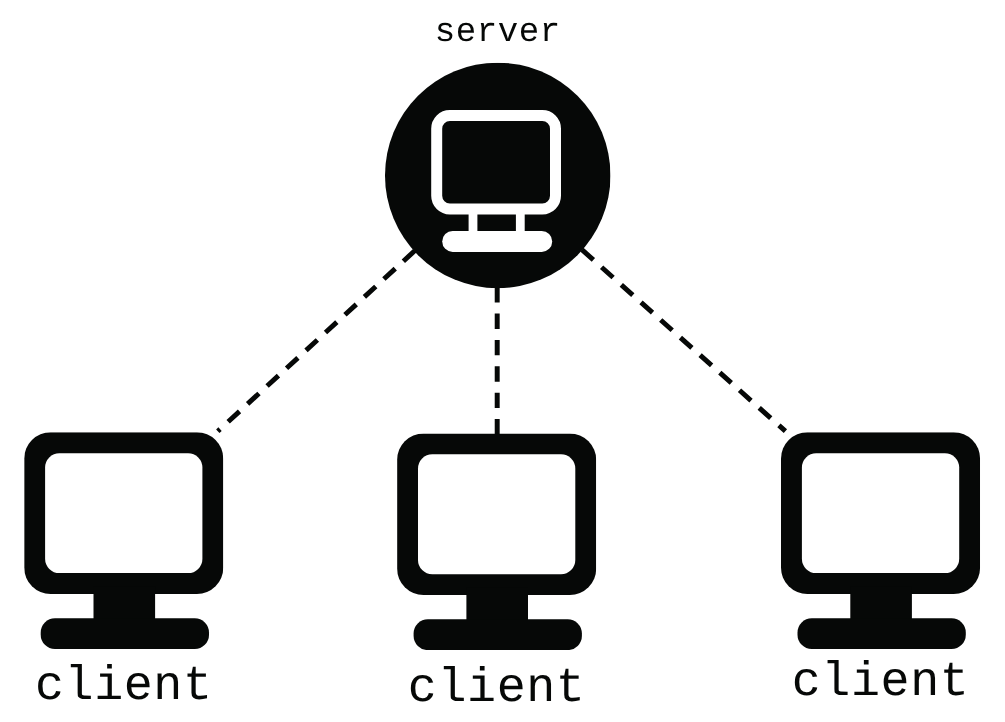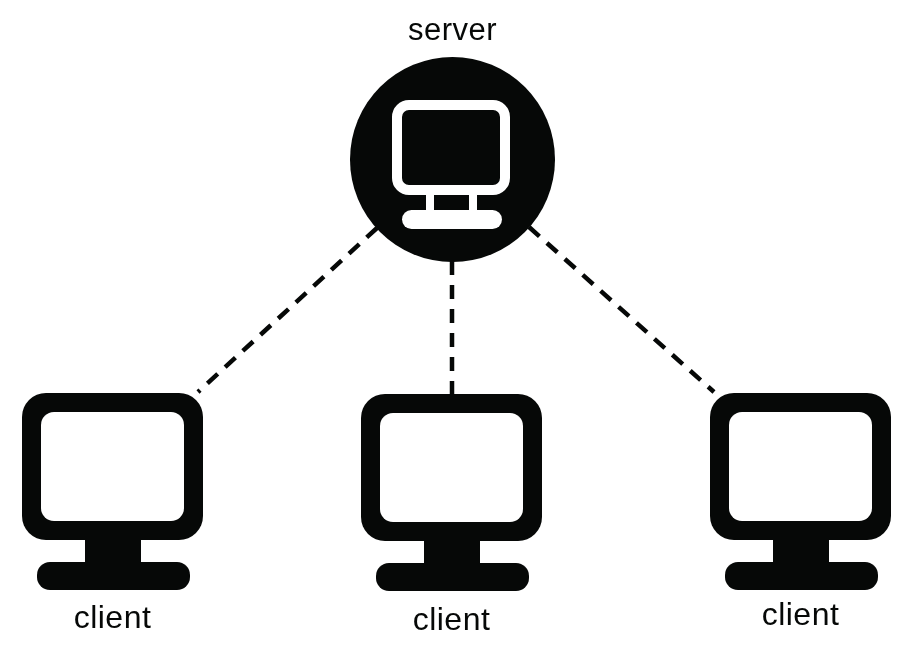--- a/index.html
+++ b/index.html
@@ -2,21 +2,21 @@
 <html style="--ink: #060807; --bg: #ffffff;"><head>
 <meta charset="utf-8">
 <style>
   :root { --ink: #060807; --bg: #ffffff; }
   html, body { margin: 0; padding: 0; background: var(--bg); }
   .canvas {
     position: relative;
     width: 914px;
     height: 656px;
     background: var(--bg);
-    font-family: Liberation Sans, sans-serif;
+    font-family: Liberation Mono, monospace;
     color: var(--ink);
     overflow: hidden;
   }
   .links {
     position: absolute;
     left: 0; top: 0;
     width: 914px; height: 656px;
   }
   .links line {
     stroke: var(--ink);
@@ -30,21 +30,21 @@
   .client-icon-2 { left: 361px; top: 394px; }
   .client-icon-3 { left: 710px; top: 393px; }
   .label {
     position: absolute;
     text-align: center;
     color: var(--ink);
     white-space: nowrap;
     letter-spacing: 0.5px;
   }
   .server-label { left: 352px; top: 12px; width: 201px; font-size: 31px; }
-  .client-label { width: 181px; font-size: 32px; }
+  .client-label { width: 181px; font-size: 44px; }
   .client-label-1 { left: 22px;  top: 599px; }
   .client-label-2 { left: 361px; top: 601px; }
   .client-label-3 { left: 710px; top: 596px; }
 </style>
 </head>
 <body>
 
 <div class="canvas">
 
   <svg class="links" viewBox="0 0 914 656" aria-hidden="true">

